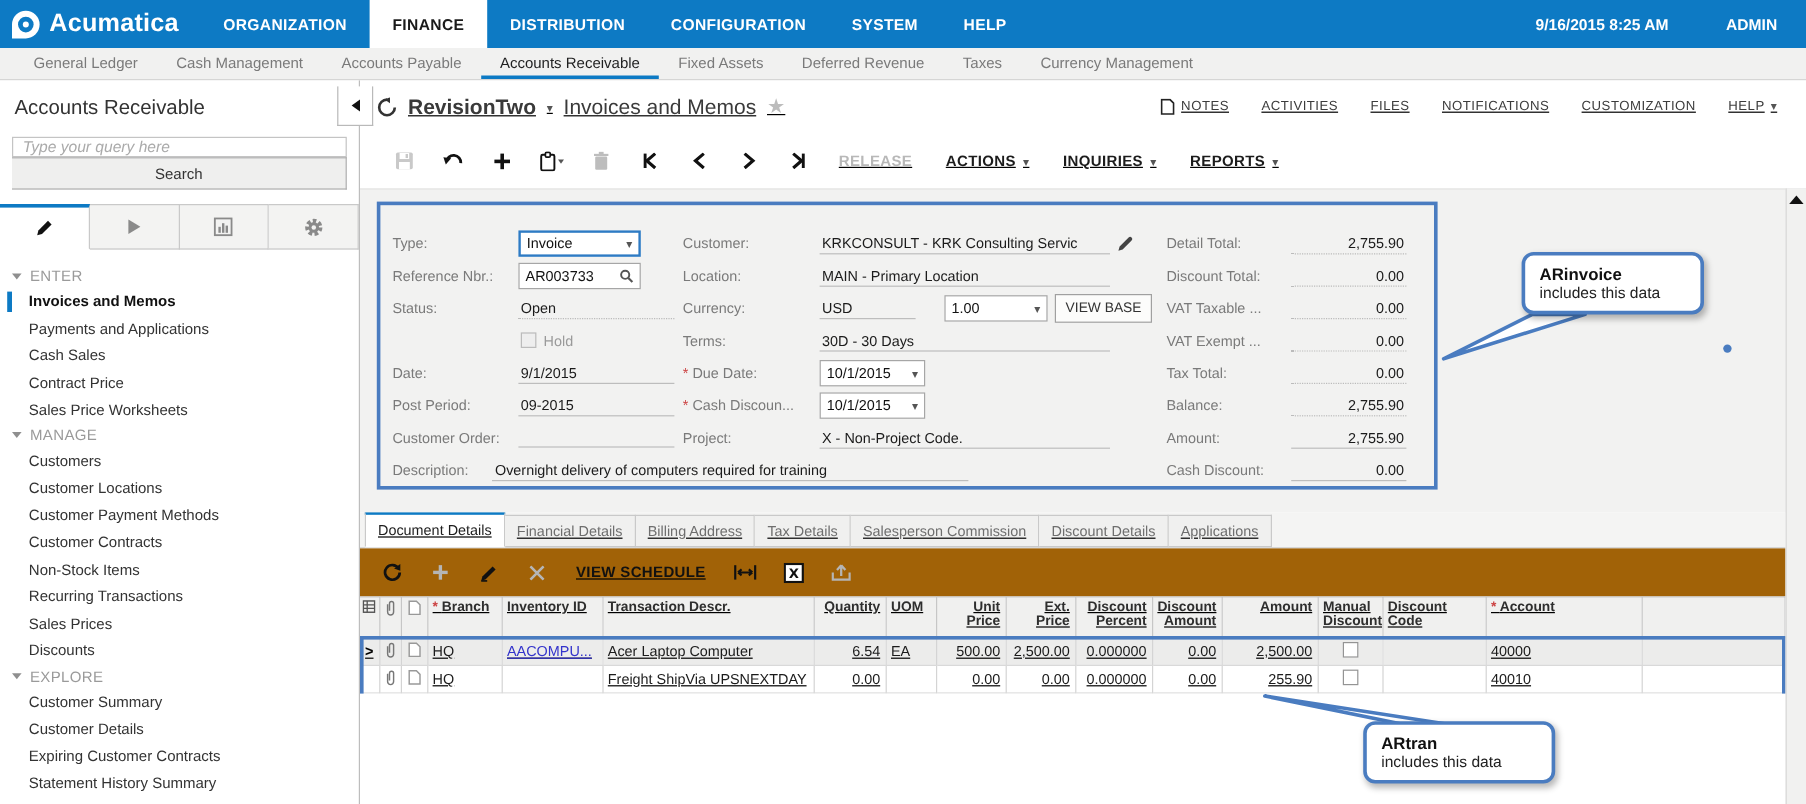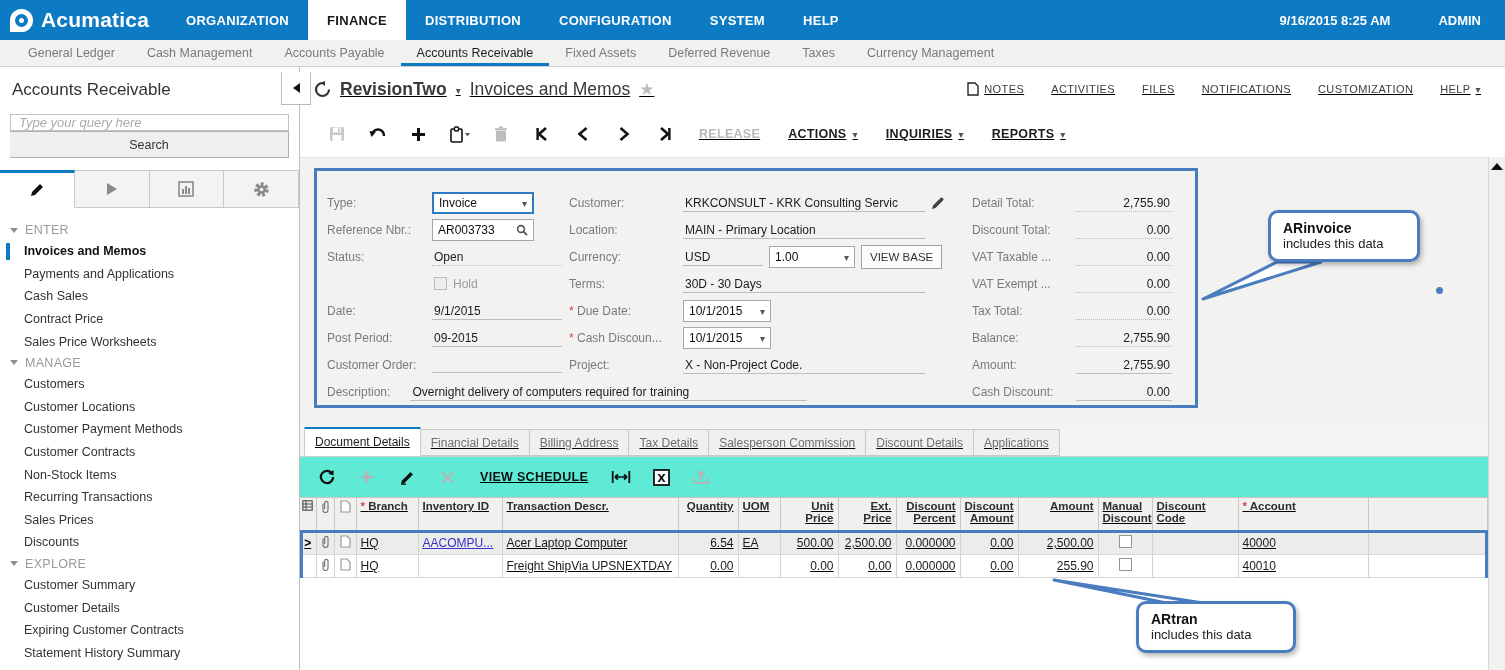--- a/index.html
+++ b/index.html
@@ -120,21 +120,21 @@
   
   .dtabs { height:30px; display:flex; align-items:flex-end; background:#f4f4f3;
     border-bottom:1px solid #cfcfcf; padding-left:4px; margin-right:17px; }
   .dtab { height:27px; display:flex; align-items:center; padding:0 10px; font-size:12px;
     color:#6e6e6e; border:1px solid #c9c9c9; border-left:none; background:#f0f0ef; cursor:pointer; }
   .dtab:first-of-type { border-left:1px solid #c9c9c9; }
   .dtab.active { background:#fff; color:#1d1d1d; border-top:3px solid #0d7ac4; height:30px;
     border-bottom:1px solid #fff; }
 
   .grid-toolbar { height:40px; display:flex; align-items:center; padding-left:8px; gap:2px;
-    margin-right:17px; background:#5eead4; }
+    margin-right:17px; background:#a16207; }
   .gt-btn { width:38px; height:28px; display:flex; align-items:center; justify-content:center;
     cursor:pointer; }
   .gt-text { font-size:12.5px; color:#111; letter-spacing:.3px; padding:0 12px; cursor:pointer;
     font-weight:bold; }
 
   
   .grid-wrap { position:relative; margin-right:17px; }
   table.grid { width:100%; border-collapse:collapse; table-layout:fixed; font-size:12px; }
   .grid th { background:#f0f0ef; color:#2e2e2e; font-size:11.5px; font-weight:bold;
     border-right:1px solid #c6c6c6; border-top:1px solid #c6c6c6; border-bottom:1px solid #adadad;
@@ -437,21 +437,21 @@
                 </svg>
             </span>
           </div>
           <div class="frow">
             <span class="flabel">Location:</span>
             <span class="fval" style="width:242px">MAIN - Primary Location</span>
           </div>
           <div class="frow">
             <span class="flabel">Currency:</span>
             <span class="fval" style="width:80px">USD</span>
-            <span class="combo" style="width:86px; margin-left:6px">
+            <span class="combo" style="width:86px; margin-left:24px">
               <span>1.00</span>
                 <span class="caret"></span>
             </span>
             <span class="btn" style="margin-left:6px">VIEW BASE</span>
           </div>
           <div class="frow">
             <span class="flabel">Terms:</span>
             <span class="fval" style="width:242px">30D - 30 Days</span>
           </div>
           <div class="frow">

